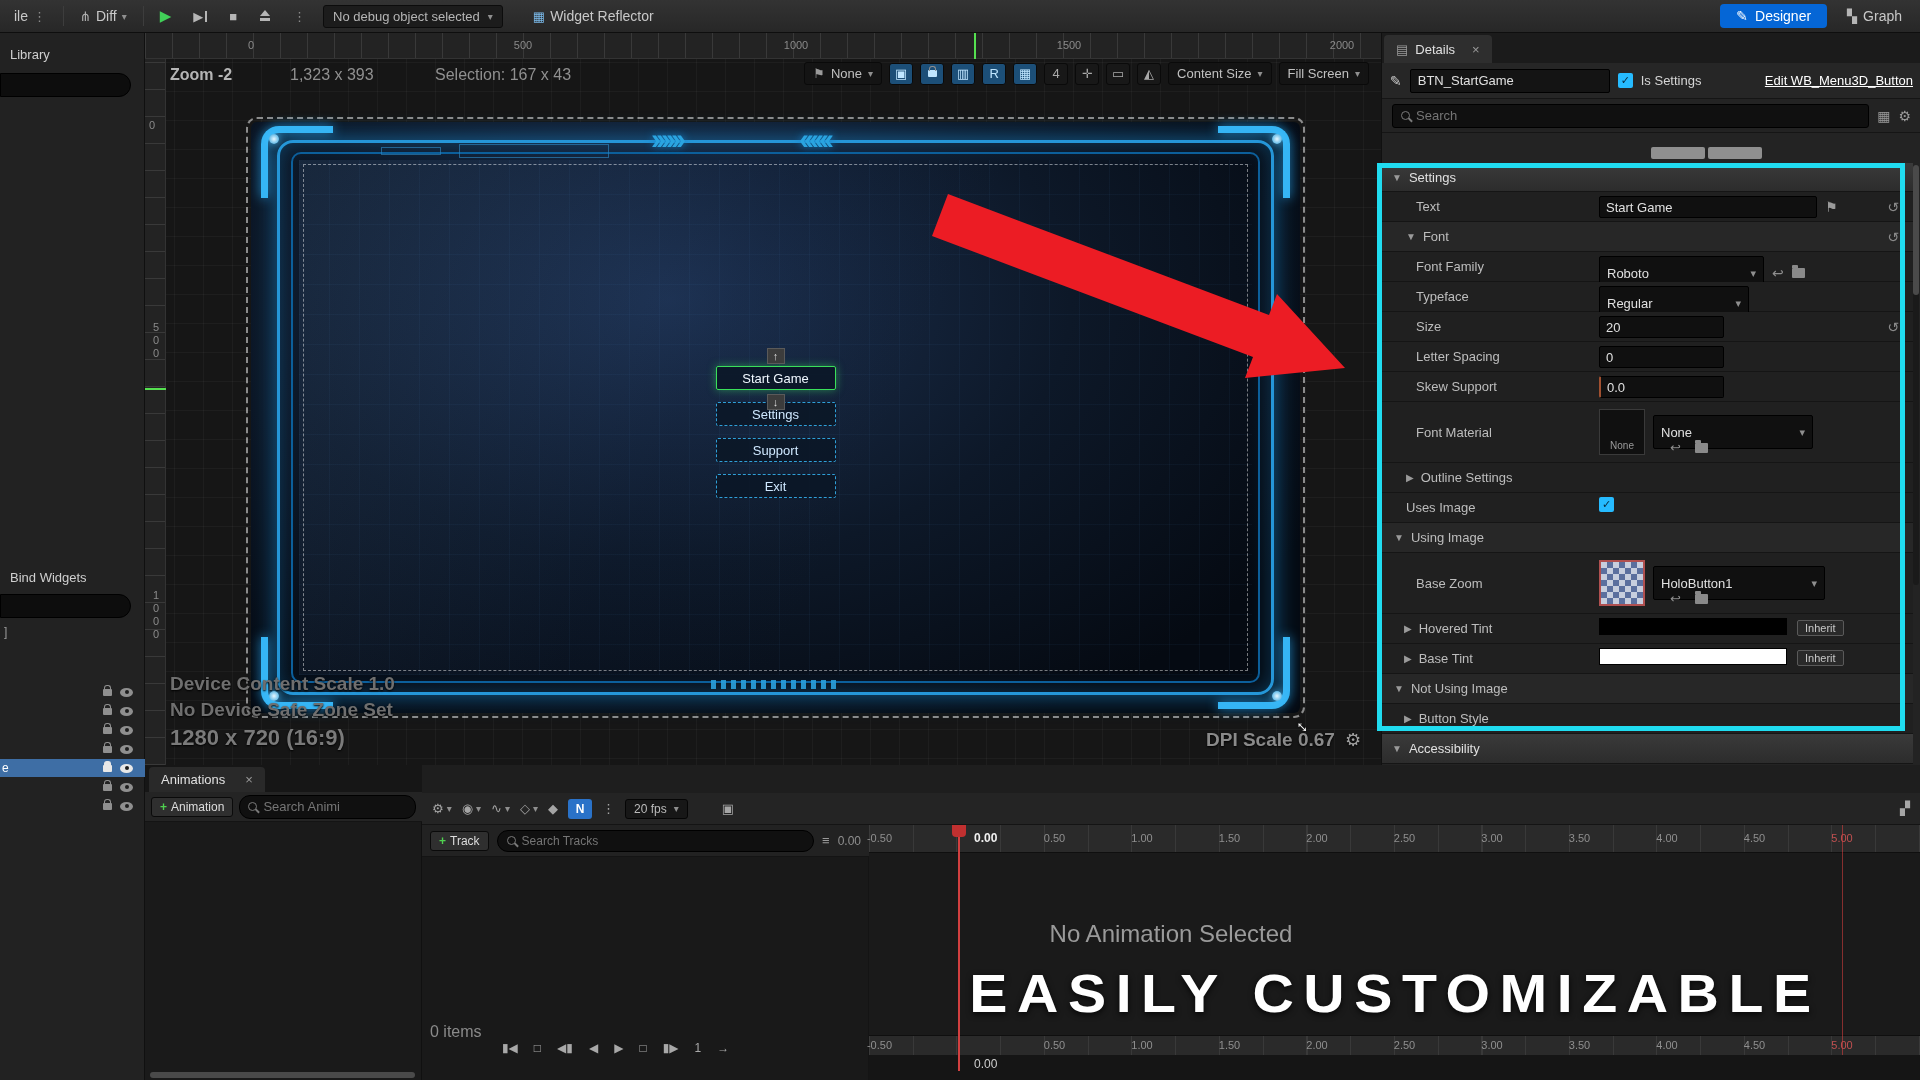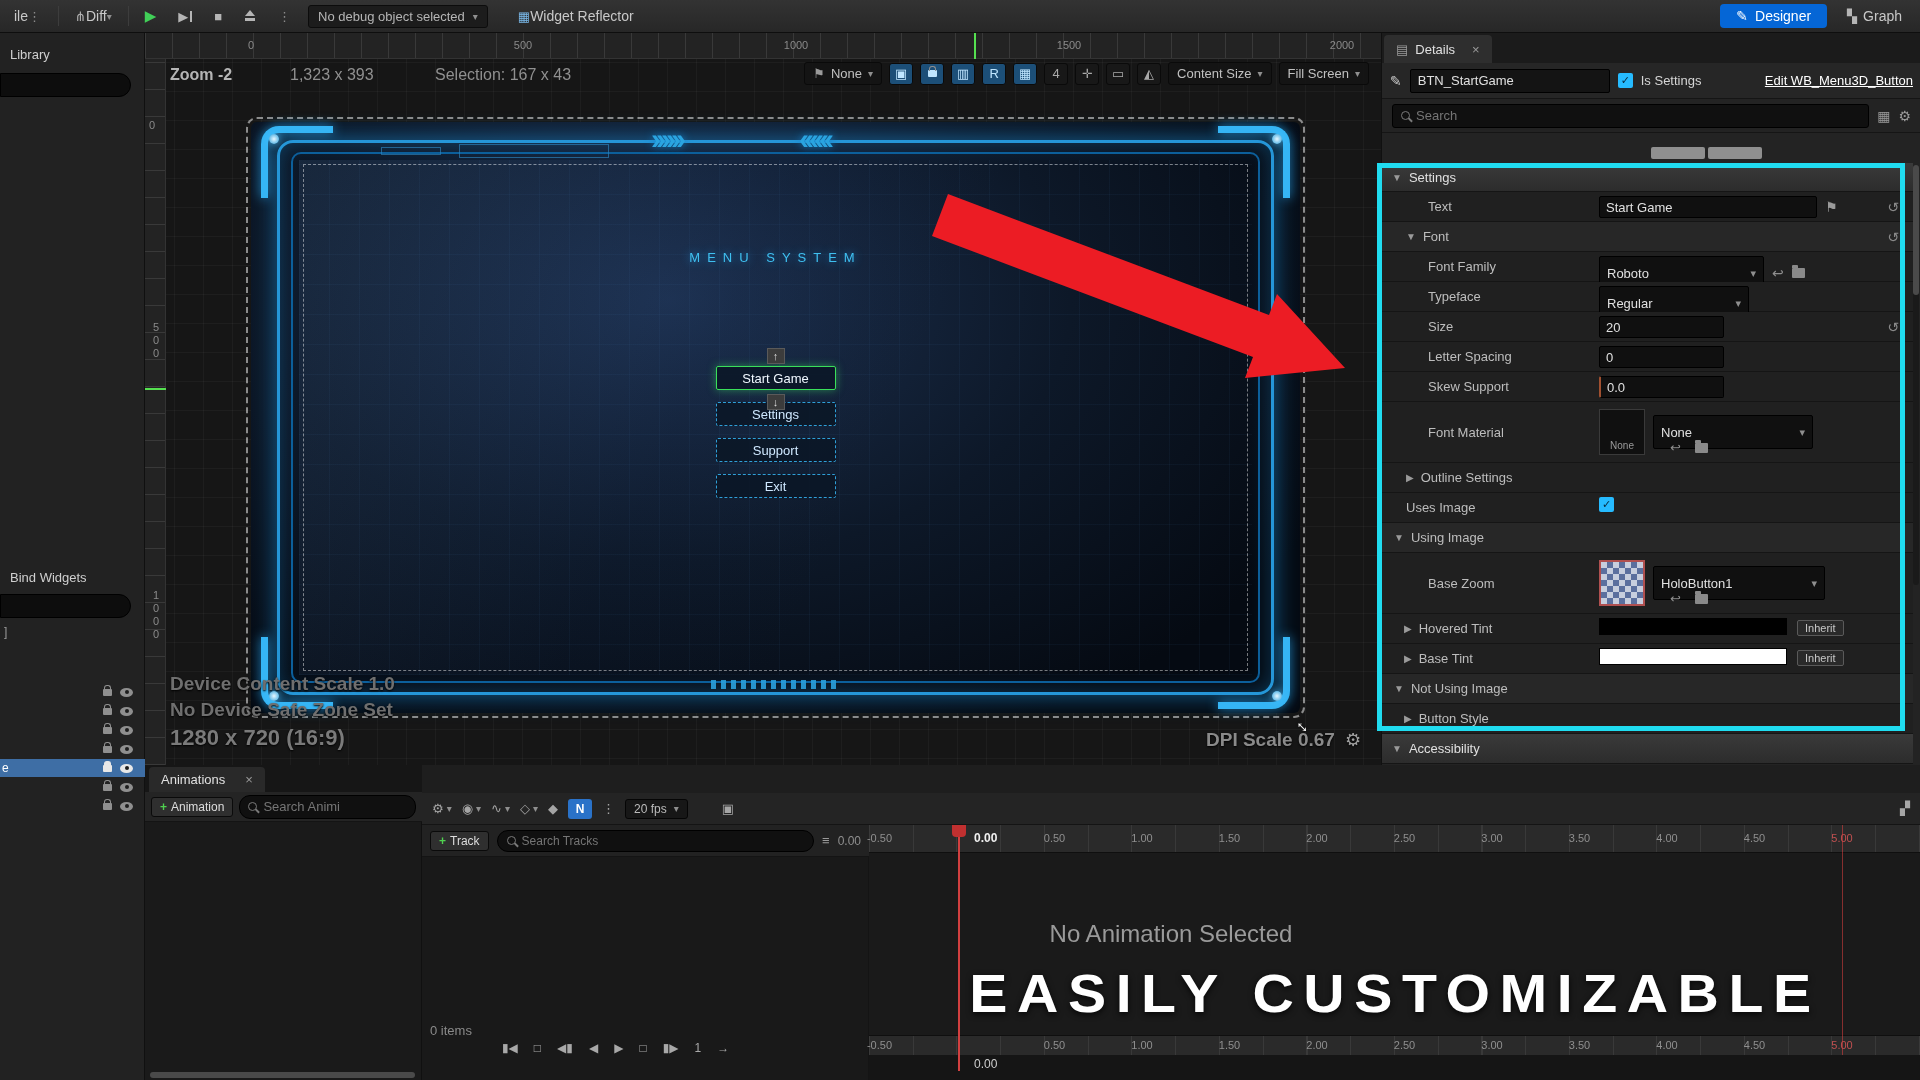--- a/index.html
+++ b/index.html
@@ -4,21 +4,21 @@
 <style>
   *{box-sizing:border-box;margin:0;padding:0}
   html,body{width:1920px;height:1080px;overflow:hidden;background:#1b1b1b;
     font-family:"Liberation Sans","DejaVu Sans",sans-serif;color:#cfcfcf;font-size:14px}
 
   
   .top-toolbar{position:absolute;left:0;top:0;width:1920px;height:33px;
     background:linear-gradient(#333,#272727);border-bottom:1px solid #0e0e0e;
     display:flex;align-items:center;gap:10px;padding:0 8px;z-index:20}
   .tt-sep{width:1px;height:20px;background:#1a1a1a;border-right:1px solid #3d3d3d}
-  .tt-btn{display:flex;align-items:center;color:#c8c8c8;padding:3px 6px;border-radius:3px}
+  .tt-btn{display:flex;align-items:center;gap:5px;color:#c8c8c8;padding:3px 6px;border-radius:3px}
   .caret{color:#8f8f8f;font-size:10px}
   .play-green{color:#41d058;font-size:15px}
   .gray-glyph{color:#b5b5b5;font-size:13px}
   .dots{color:#8a8a8a;font-size:13px;letter-spacing:1px}
   .debug-dd{background:#1c1c1c;border:1px solid #0c0c0c;border-radius:3px;color:#b5b5b5;
     font-size:13px;padding:3px 9px;display:flex;align-items:center;gap:8px}
   .designer-btn{margin-left:auto;background:#0566d6;color:#fff;border-radius:4px;
     padding:4px 16px;display:flex;gap:7px;align-items:center;font-size:14px}
   .graph-btn{display:flex;gap:6px;align-items:center;color:#c8c8c8;padding:4px 10px;font-size:14px}
   .ico-step::after{content:"";display:inline-block;width:2px;height:11px;background:#b5b5b5;margin-left:2px;vertical-align:-1px}
@@ -122,21 +122,21 @@
   .search-box input{background:transparent;border:none;outline:none;color:#c8c8c8;font-size:13px;width:100%;font-family:inherit}
   .ico-search{display:inline-block;width:9px;height:9px;border:1.5px solid #7a7a7a;border-radius:50%;position:relative;flex:none}
   .ico-search::after{content:"";position:absolute;width:5px;height:1.5px;background:#7a7a7a;transform:rotate(45deg);right:-4px;bottom:-1px}
   .minibox{position:absolute;top:114px;height:12px;width:54px;background:#8f8f8f;border-radius:2px}
   .d-body{position:absolute;left:0;top:130px;width:531px}
   .drow{position:relative;height:30px;background:#202020;border-bottom:1px solid #151515;display:flex;align-items:center}
   .drow.tall{height:61px}
   .drow.subhead{background:#272727}
   .drow.sechead{background:linear-gradient(#3a3a3a,#2c2c2c)}
   .dlbl{color:#bdbdbd;font-size:13px;white-space:nowrap}
-  .i0{padding-left:10px}.i1{padding-left:24px}.i2{padding-left:46px}
+  .i0{padding-left:10px}.i1{padding-left:24px}.i2{padding-left:34px}
   .tri{color:#9a9a9a;font-size:10px;margin-right:7px}
   .dctl{position:absolute;left:217px;top:4px;display:flex;align-items:center;gap:8px}
   .drow.tall .dctl{top:7px}
   .dinput{background:#101010;border:1px solid #000;border-radius:2px;height:22px;color:#e0e0e0;font-size:13px;padding:0 6px;font-family:inherit;outline:none}
   .dd{background:#101010;border:1px solid #000;border-radius:2px;height:34px;display:flex;align-items:center;padding:0 7px;color:#e0e0e0;font-size:13px}
   .dd::after{content:"▾";color:#8f8f8f;margin-left:auto;padding-left:10px;font-size:11px}
   .revert{position:absolute;right:14px;color:#8a8a8a;font-size:14px}
   .thumb{width:46px;height:46px;background:#101010;border:1px solid #3a3a3a;display:flex;align-items:flex-end;justify-content:center;
     color:#9a9a9a;font-size:10px;padding-bottom:3px}
   .thumb.checker{border:2px solid #b05050;background:
@@ -154,21 +154,21 @@
 
   
   .animations{position:absolute;left:145px;top:765px;width:277px;height:315px;background:#1a1a1a;border-right:1px solid #101010}
   .a-tabs{position:absolute;left:0;top:0;width:277px;height:27px;background:#161616;display:flex;align-items:flex-end}
   .a-tab{height:25px;background:#292929;border-radius:4px 4px 0 0;display:flex;align-items:center;gap:10px;padding:0 12px;
     color:#e0e0e0;font-size:13px;margin-left:4px}
   .a-toolbar{position:absolute;left:0;top:27px;width:277px;height:30px;background:#242424;display:flex;align-items:center;gap:6px;padding:0 6px;border-bottom:1px solid #141414}
   .small-btn{background:#2f2f2f;border:1px solid #0a0a0a;border-radius:3px;color:#ddd;font-size:12px;
     display:flex;align-items:center;gap:4px;padding:2px 8px;white-space:nowrap}
   .plus{color:#4fd14f;font-weight:bold}
-  .items-cnt{color:#8a8a8a;font-size:13px}
+  .items-cnt{color:#8a8a8a;font-size:16px}
 
   
   .timeline{position:absolute;left:422px;top:765px;width:1498px;height:315px;background:#1e1e1e}
   .tl-toolbar{position:absolute;left:0;top:28px;width:1498px;height:32px;background:#242424;border-bottom:1px solid #141414;
     display:flex;align-items:center;gap:10px;padding:0 10px}
   .tl-ico{color:#a5a5a5;font-size:13px;display:flex;align-items:center;gap:3px}
   .nbtn{background:#2a72c8;color:#fff;border-radius:3px;width:24px;height:20px;display:flex;align-items:center;justify-content:center;font-size:12px;font-weight:bold}
   .fps{background:#171717;border:1px solid #050505;border-radius:3px;color:#bbb;font-size:12px;padding:2px 8px;display:flex;gap:7px;align-items:center}
   .track-row{position:absolute;left:0;top:60px;width:447px;height:32px;background:#222;border-bottom:1px solid #141414;
     display:flex;align-items:center;gap:8px;padding:0 8px}
@@ -348,21 +348,20 @@
     <div class="mf-dot" style="right:18px;top:12px"></div>
     <div class="mf-dot" style="left:18px;bottom:12px"></div>
     <div class="mf-dot" style="right:18px;bottom:12px"></div>
     <div class="mf-chev" style="left:400px">››››››</div>
     <div class="mf-chev" style="left:548px">‹‹‹‹‹‹</div>
     <div class="mf-deco" style="left:208px;top:22px;width:150px;height:14px"></div>
     <div class="mf-deco" style="left:130px;top:25px;width:60px;height:8px"></div>
     <div class="mf-ticks"></div>
 
     <div class="mf-logo">
-      <div class="logo-sub">MENU SYSTEM</div>
     </div>
 
     <div class="mf-buttons">
       <div class="menu-btn selected">
         <span class="handle up">↑</span>
         <span>Start Game</span>
         <span class="handle down">↓</span>
       </div>
       <div class="menu-btn">
           <span>Settings</span>

